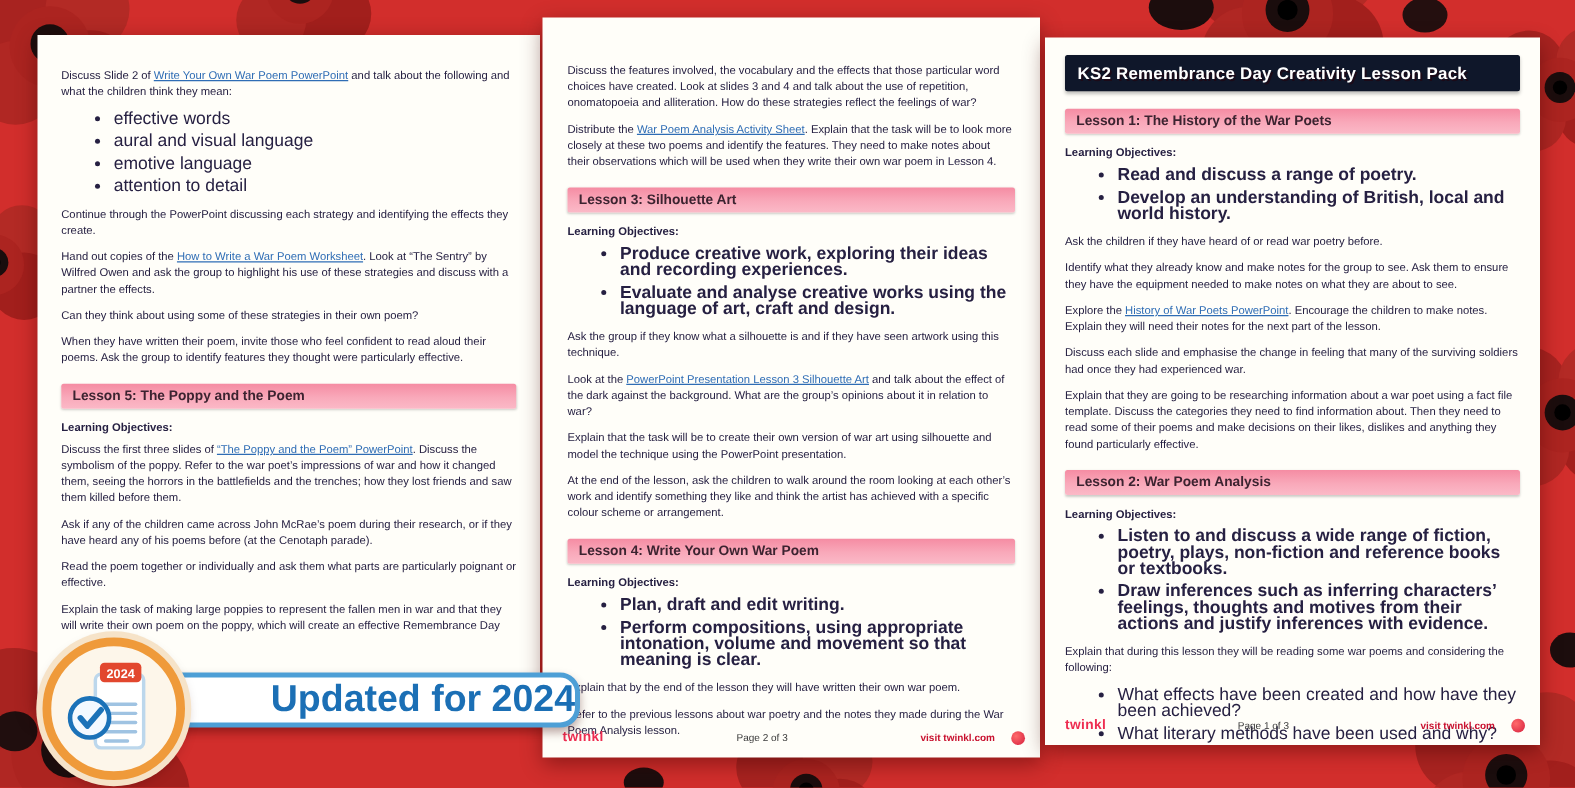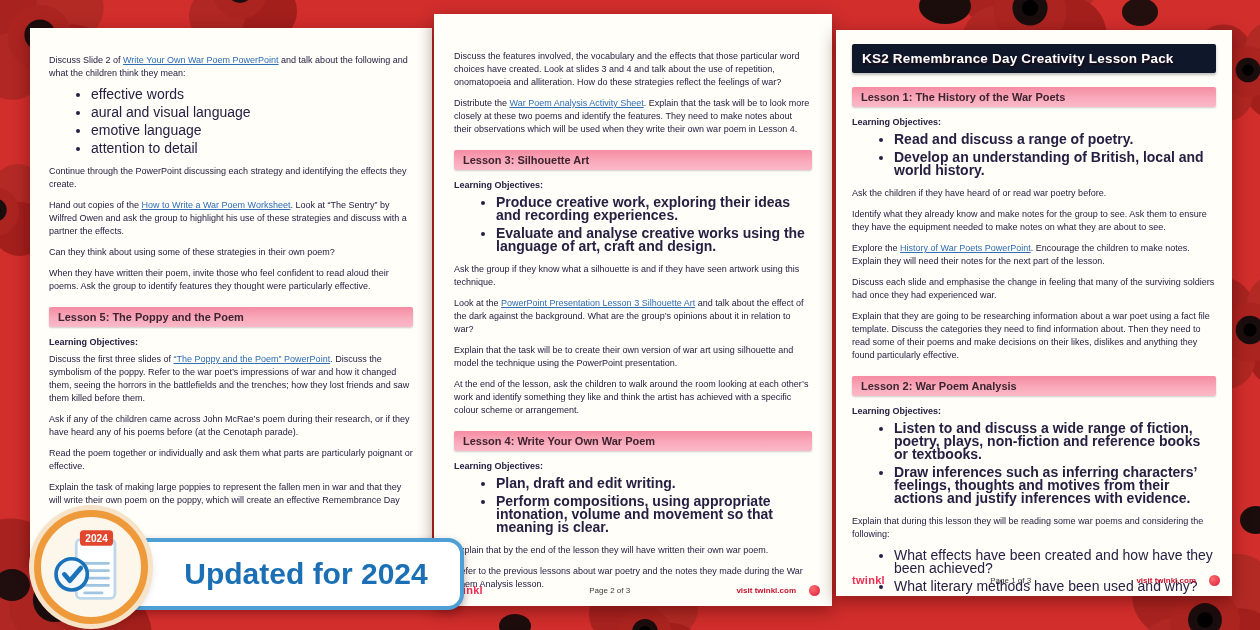--- a/index.html
+++ b/index.html
@@ -36,23 +36,23 @@
     background:#0f172a;color:#fff;font-weight:bold;font-size:13.5px;letter-spacing:.2px;
     text-shadow:1.5px 1.5px 0 rgba(40,0,10,.55);
     box-shadow:0 2px 3px rgba(0,0,0,.25);
   }
   .page-footer{position:absolute;left:16px;right:12px;bottom:10px;display:flex;align-items:center;gap:13px;}
   .footer-logo{color:#ee2d51;font-weight:bold;font-size:11px;letter-spacing:.3px;}
   .footer-page{flex:1;text-align:center;font-size:8px;color:#3a3a3a;}
   .footer-visit{font-size:8px;font-weight:bold;color:#c8102e;cursor:pointer;}
   .footer-icon{width:11px;height:11px;border-radius:50%;background:radial-gradient(circle at 35% 35%,#ff6b6b,#d61f3e);}
   .badge-banner{
-    position:absolute;left:104px;top:538px;width:360px;height:72px;z-index:5;
+    position:absolute;left:104px;top:538px;width:360px;height:44px;z-index:5;
     background:#fff;border:4px solid #4d9fd6;border-radius:16px;
-    display:flex;align-items:center;justify-content:center;padding-left:44px;box-sizing:border-box;
+    display:flex;align-items:center;justify-content:flex-end;padding-left:44px;box-sizing:border-box;
     box-shadow:0 4px 8px rgba(60,0,0,.35);
   }
   .badge-banner span{font-size:30px;font-weight:bold;color:#1b6fb5;}
   .badge-circle{
     position:absolute;left:34px;top:510px;width:100px;height:100px;z-index:6;
     background:#fdf6ea;border:7px solid #ef9a3a;border-radius:50%;
     box-shadow:0 0 0 5px #f6e3c8,0 4px 10px rgba(60,0,0,.4);
     display:flex;align-items:center;justify-content:center;text-decoration:underline;
   }
 </style>

